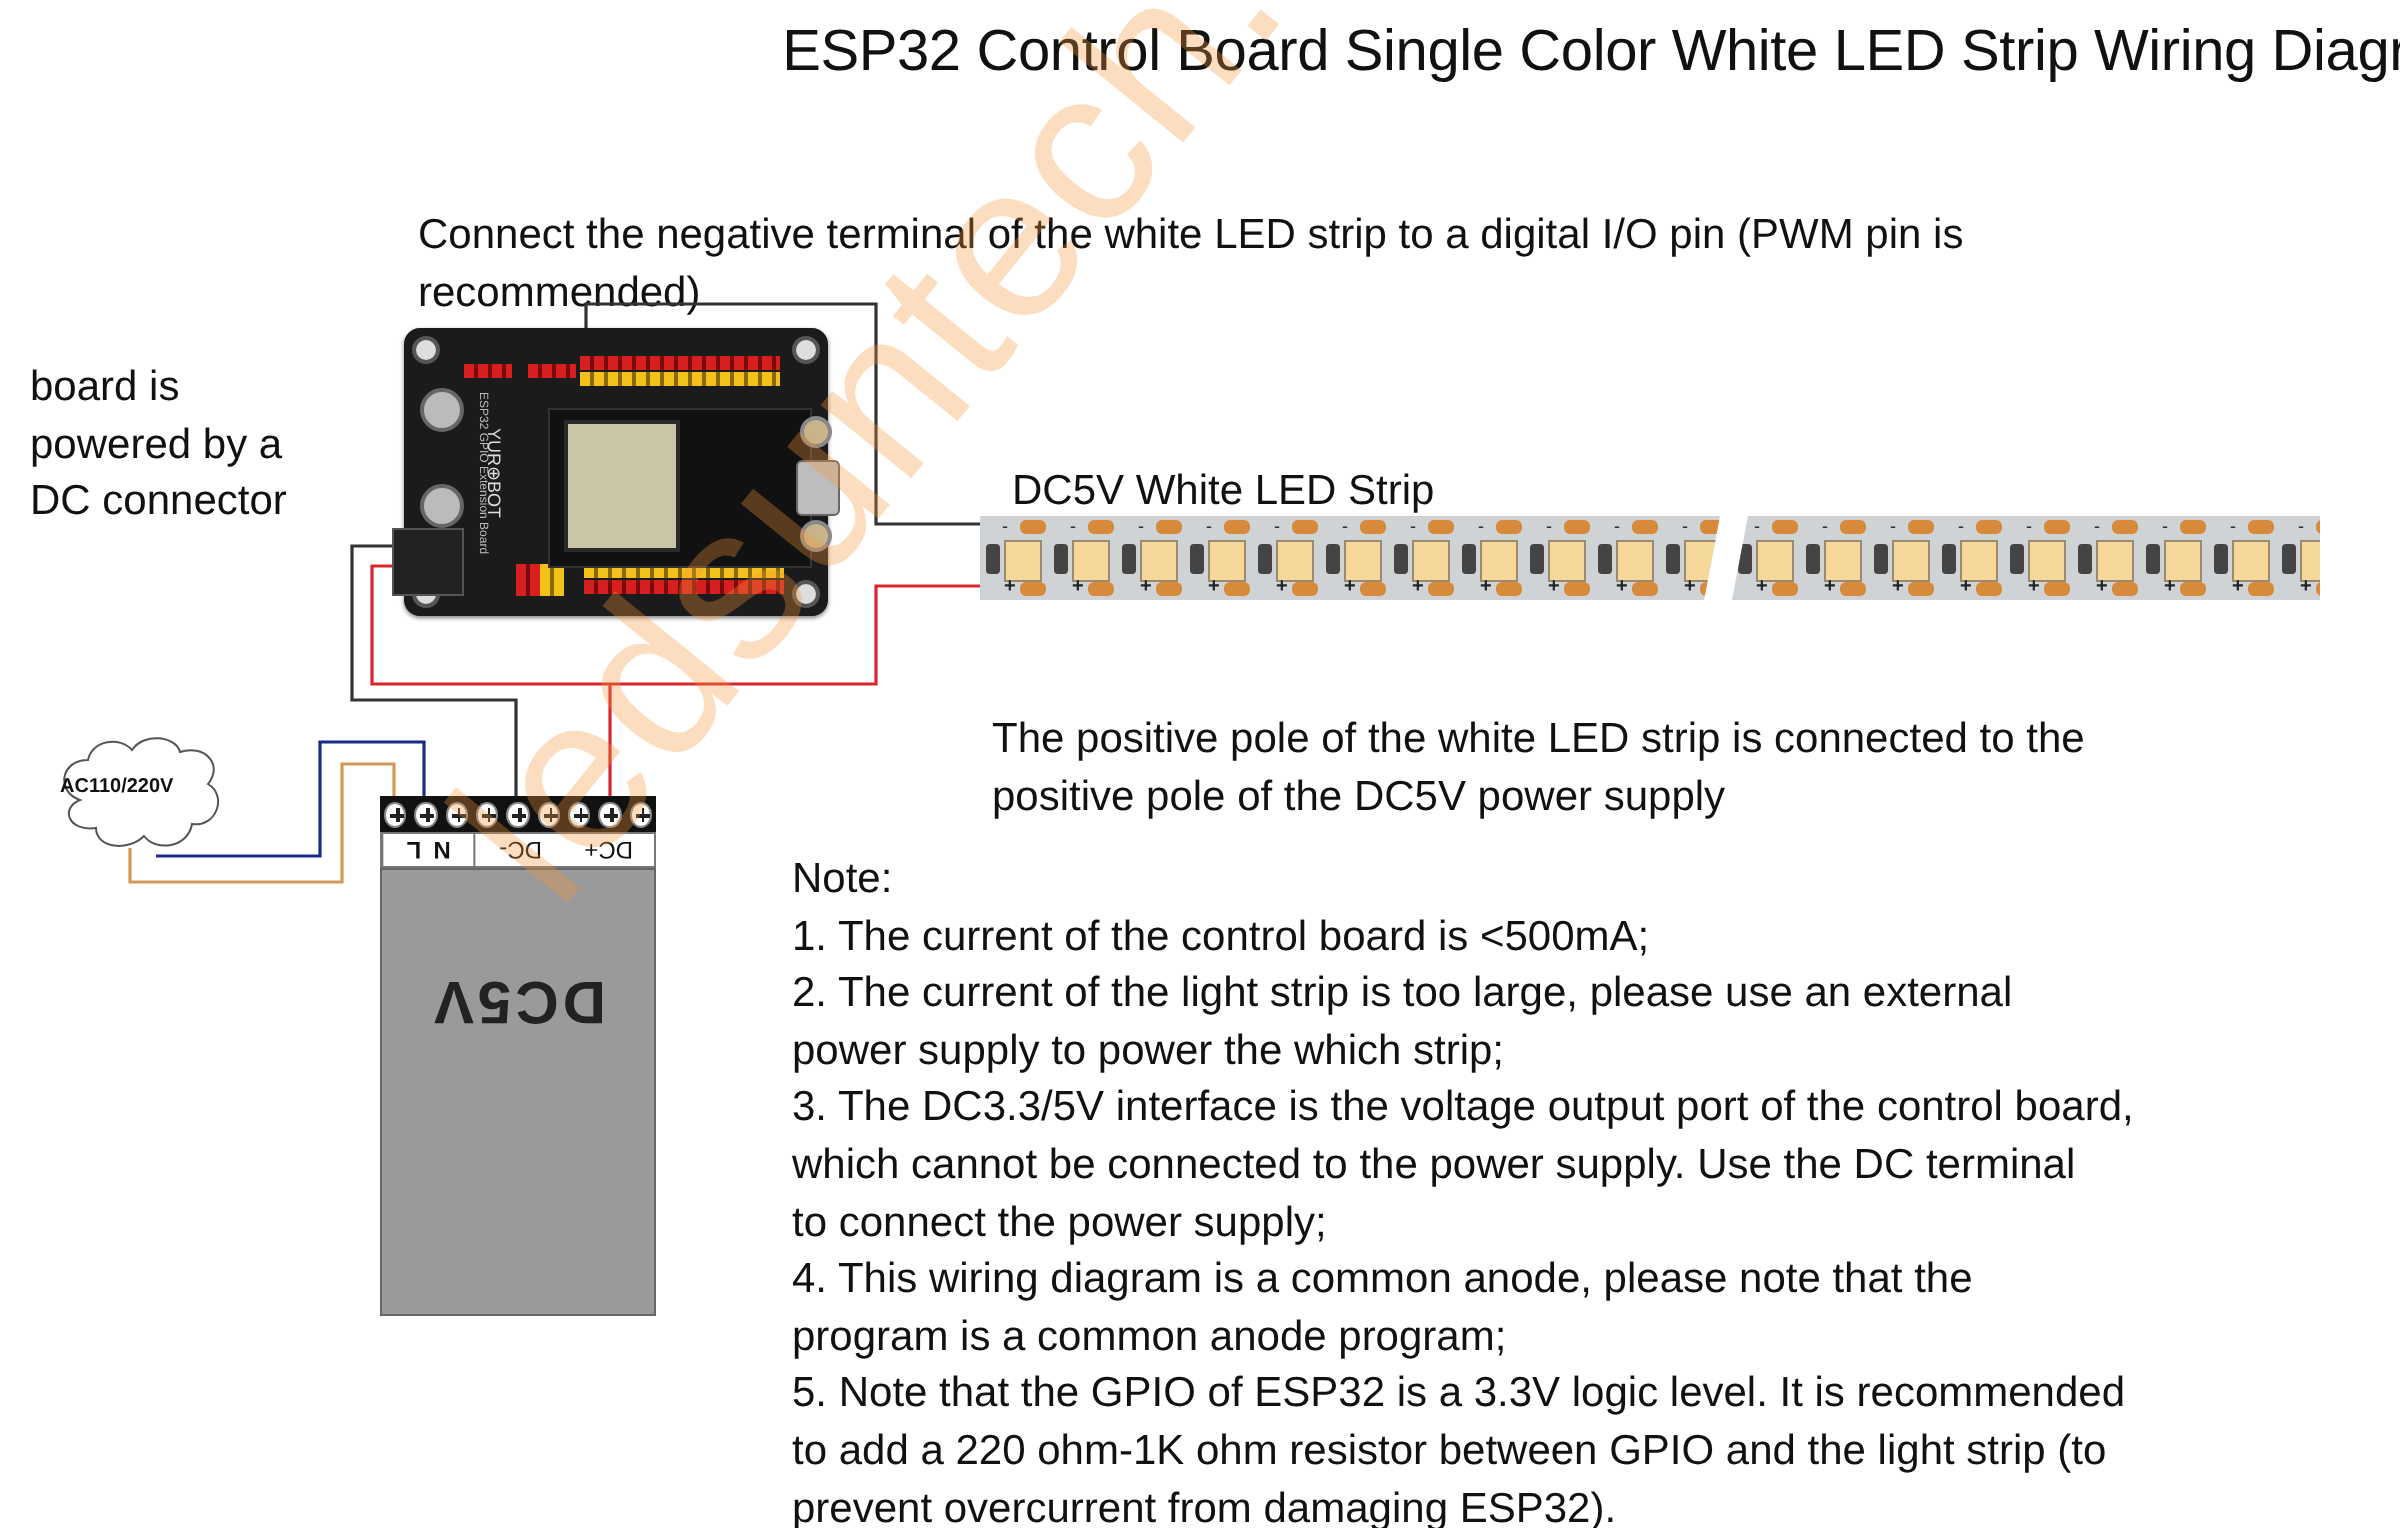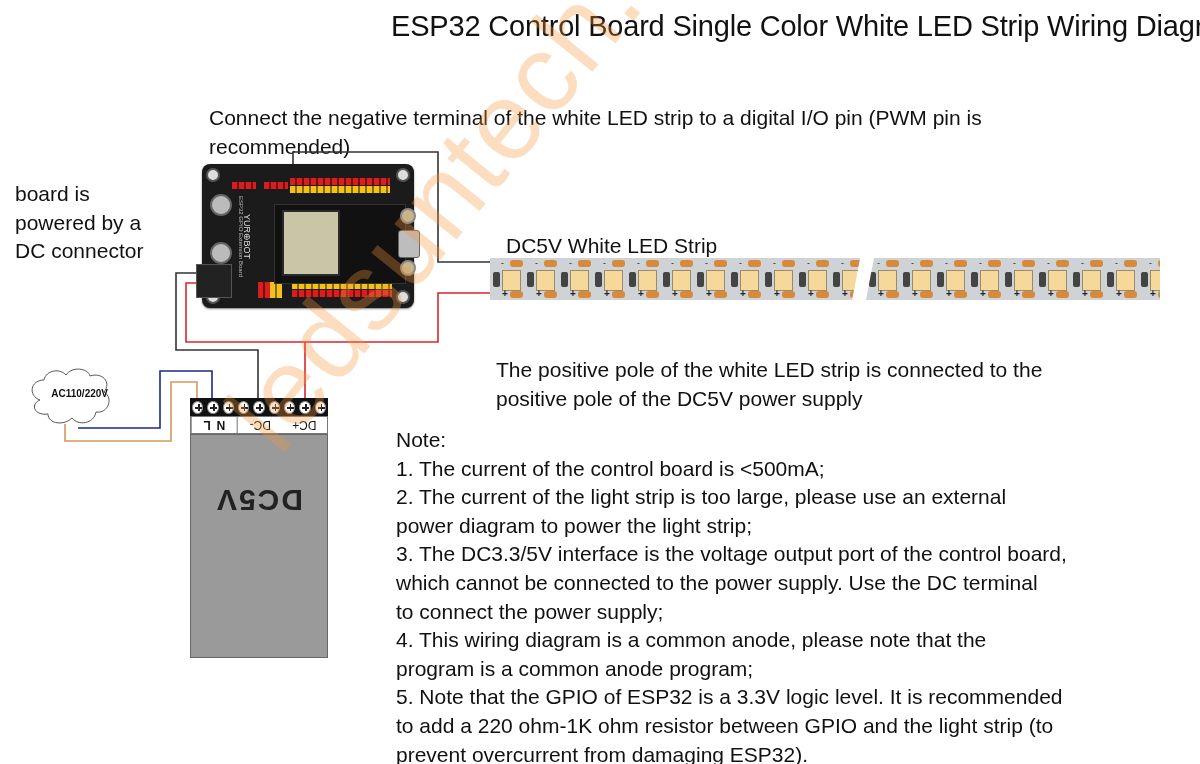--- a/index.html
+++ b/index.html
@@ -59,21 +59,21 @@
   .screw:before { content: ""; position: absolute; left: 2px; top: 5px; width: 7px; height: 1.5px; background: #222; }
   .screw:after { content: ""; position: absolute; left: 5px; top: 2px; width: 1.5px; height: 7px; background: #222; }
   .psu-labels { left: 190px; top: 416px; width: 138px; height: 18px; background: #fff; border: 1px solid #777;
                 box-sizing: border-box; display: flex; font-size: 12px; }
   .psu-labels span { display: flex; align-items: center; justify-content: center; transform: rotate(180deg);
                      border-right: 1px solid #777; height: 100%; }
   .psu-body { left: 190px; top: 434px; width: 138px; height: 224px; background: #9a9a9a; border: 1px solid #666; box-sizing: border-box; }
   .psu-dc { position: absolute; left: 0; width: 100%; top: 48px; text-align: center; font-size: 30px; font-weight: bold;
             color: #222; transform: rotate(180deg); letter-spacing: 2px; }
 
-  .cloud-label { position: absolute; left: 30px; top: 388px; width: 78px; text-align: right; font-size: 10px; font-weight: bold; color: #111; }
+  .cloud-label { position: absolute; left: 30px; top: 388px; width: 78px; text-align: left; font-size: 10px; font-weight: bold; color: #111; }
 </style>
 </head>
 <body>
 
 <div class="abs title">ESP32 Control Board Single Color White LED Strip Wiring Diagram</div>
 
 <div class="abs txt top-note">
   <div>Connect the negative terminal of the white LED strip to a digital I/O pin (PWM pin is</div>
   <div>recommended)</div>
 </div>
@@ -324,21 +324,21 @@
   <span style="width:46px;border-right:none">DC+</span>
 </div>
 <div class="abs psu-body">
   <div class="psu-dc">DC5V</div>
 </div>
 
 <div class="abs txt notes">
   <div>Note:</div>
   <div>1. The current of the control board is &lt;500mA;</div>
   <div>2. The current of the light strip is too large, please use an external</div>
-  <div>power diagram to power the light strip;</div>
+  <div>power supply to power the which strip;</div>
   <div>3. The DC3.3/5V interface is the voltage output port of the control board,</div>
   <div>which cannot be connected to the power supply. Use the DC terminal</div>
   <div>to connect the power supply;</div>
   <div>4. This wiring diagram is a common anode, please note that the</div>
   <div>program is a common anode program;</div>
   <div>5. Note that the GPIO of ESP32 is a 3.3V logic level. It is recommended</div>
   <div>to add a 220 ohm-1K ohm resistor between GPIO and the light strip (to</div>
   <div>prevent overcurrent from damaging ESP32).</div>
 </div>
 

